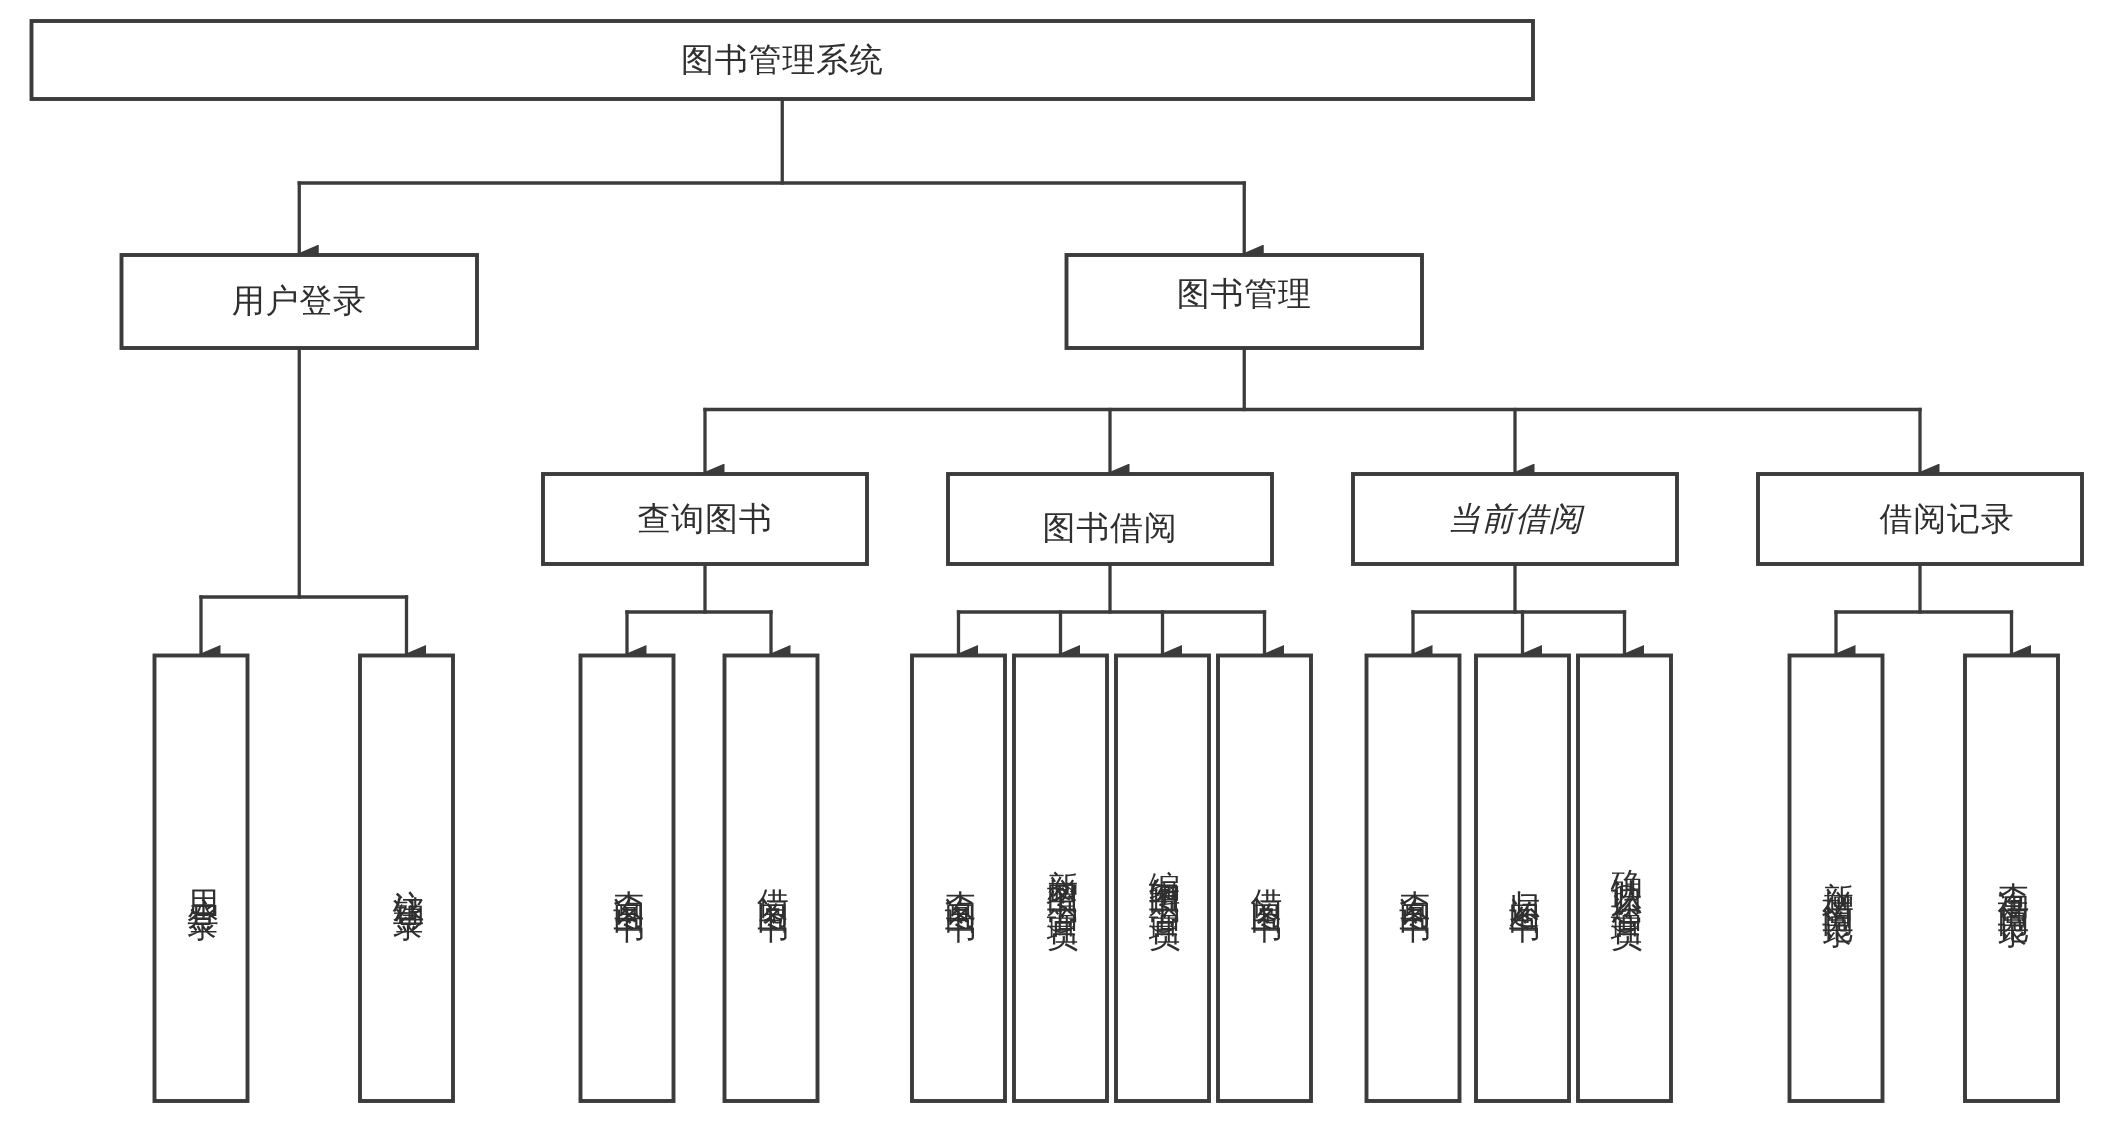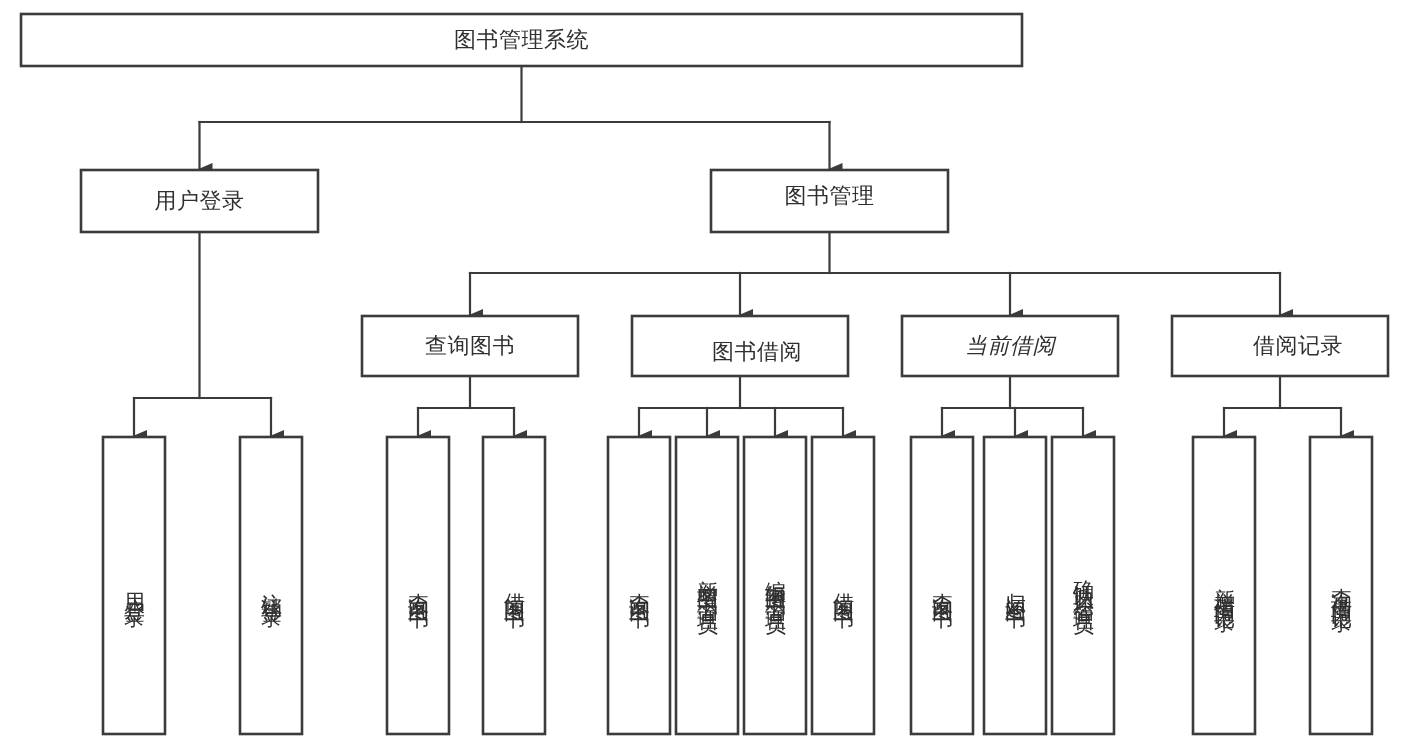--- a/index.html
+++ b/index.html
@@ -137,21 +137,21 @@
         <rect x="1193" y="437" width="62" height="297" class="box-rect"></rect>
         <rect x="1310" y="437" width="62" height="297" class="box-rect"></rect>
       </g>
   </svg>
 
   <div id="labels">
       <div class="node-label" style="left: 21px; top: 14px; width: 1001px; height: 52px;">图书管理系统</div>
       <div class="node-label" style="left: 81px; top: 170px; width: 237px; height: 62px;">用户登录</div>
       <div class="node-label" style="left: 711px; top: 170px; width: 237px; height: 52px;">图书管理</div>
       <div class="node-label" style="left: 362px; top: 316px; width: 216px; height: 60px;">查询图书</div>
-      <div class="node-label" style="left: 632px; top: 316px; width: 216px; height: 72px; margin-left: 17px;">图书借阅</div>
+      <div class="node-label" style="left: 632px; top: 316px; width: 216px; height: 72px;">图书借阅</div>
       <div class="node-label" style="left: 902px; top: 316px; width: 216px; height: 60px; font-style: italic;">当前借阅</div>
       <div class="node-label" style="left: 1172px; top: 316px; width: 252px; height: 60px;">借阅记录</div>
       <div class="node-label vertical" style="left: 103px; top: 437px; width: 62px; height: 297px;">用户登录</div>
       <div class="node-label vertical" style="left: 240px; top: 437px; width: 62px; height: 297px;">注销登录</div>
       <div class="node-label vertical" style="left: 387px; top: 437px; width: 62px; height: 297px;">查询图书</div>
       <div class="node-label vertical" style="left: 483px; top: 437px; width: 62px; height: 297px;">借阅图书</div>
       <div class="node-label vertical" style="left: 608px; top: 437px; width: 62px; height: 297px;">查询图书</div>
       <div class="node-label vertical" style="left: 676px; top: 437px; width: 62px; height: 297px;">新增图书（管理员）</div>
       <div class="node-label vertical" style="left: 744px; top: 437px; width: 62px; height: 297px;">编辑图书（管理员）</div>
       <div class="node-label vertical" style="left: 812px; top: 437px; width: 62px; height: 297px;">借阅图书</div>

